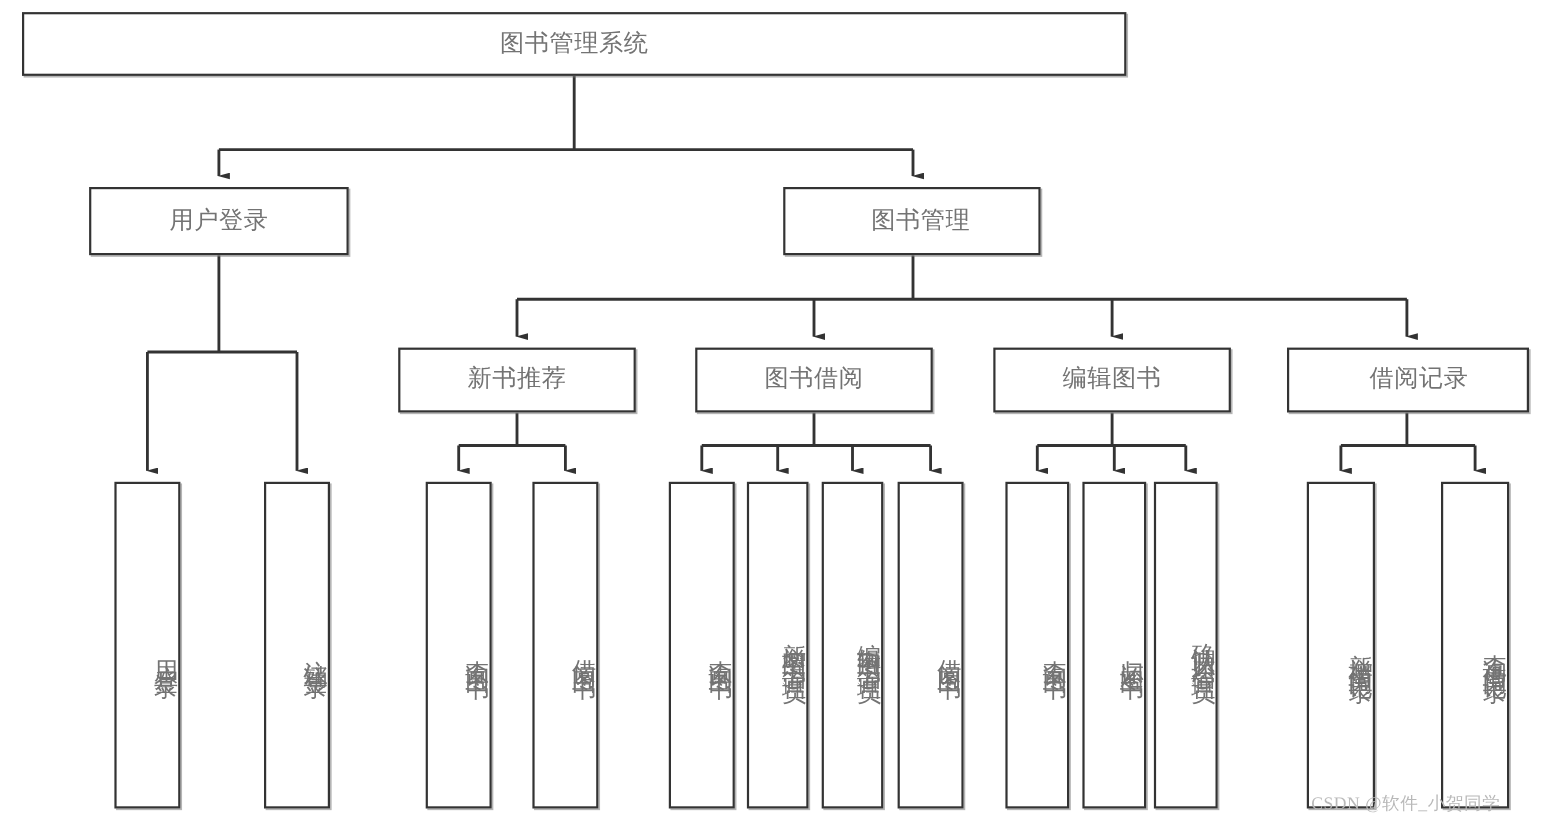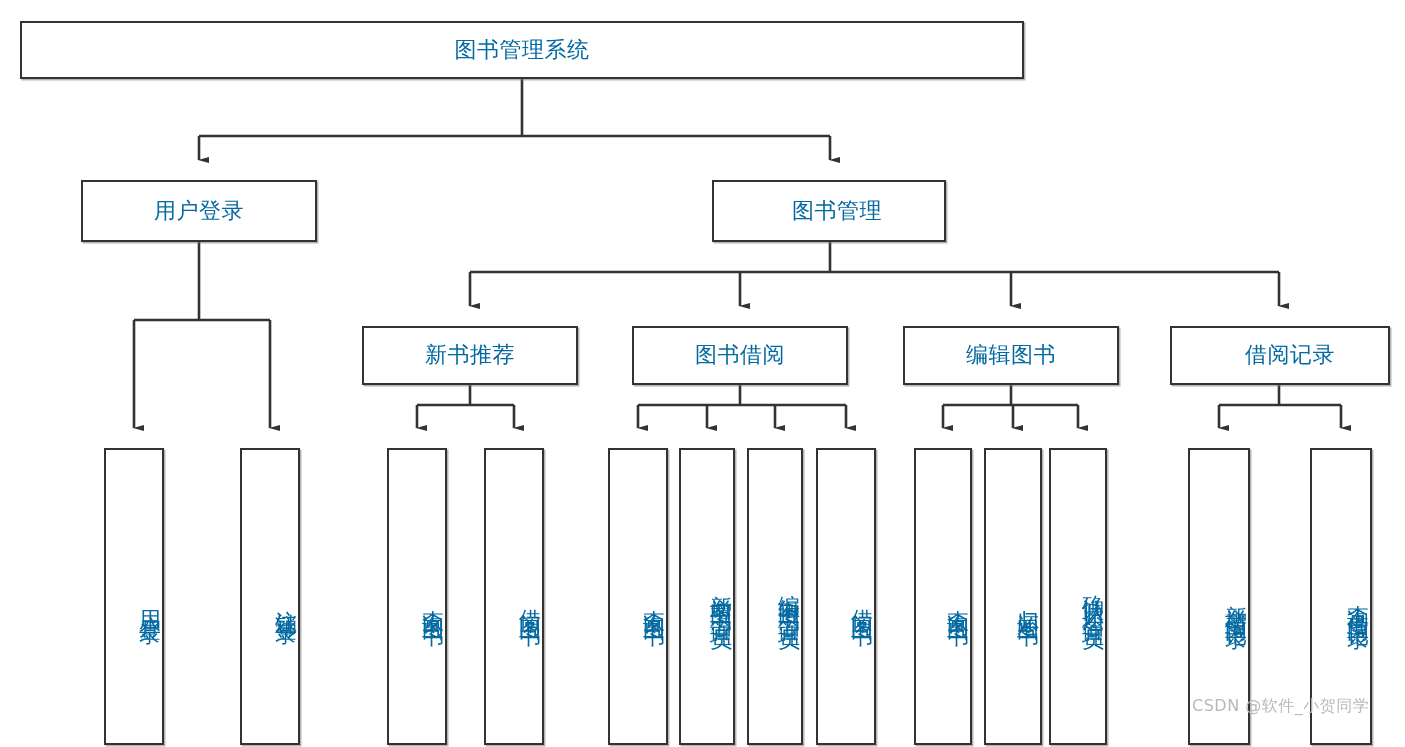--- a/index.html
+++ b/index.html
@@ -27,22 +27,21 @@
   }
   .node {
     position: absolute;
     box-sizing: border-box;
     background: #ffffff;
     border: 2px solid #333333;
     box-shadow: 1.5px 1.5px 0 0 rgba(120,120,120,0.55);
     display: flex;
     align-items: center;
     justify-content: center;
-    color: #0369a1;
-    margin-top: 10px;
+    color: #737373;
   }
   .node-h {
     font-size: 22px;
     line-height: 1.1;
     letter-spacing: 0.5px;
     white-space: nowrap;
   }
   .node-v {
     writing-mode: vertical-rl;
     text-orientation: upright;
@@ -138,15 +137,15 @@
   <div class="node node-v" style="left: 608px; top: 438px; width: 60px; height: 297px;">查询图书</div>
   <div class="node node-v tall" style="left: 679px; top: 438px; width: 56px; height: 297px;">新增图书（管理员）</div>
   <div class="node node-v tall" style="left: 747px; top: 438px; width: 56px; height: 297px;">编辑图书（管理员）</div>
   <div class="node node-v" style="left: 816px; top: 438px; width: 60px; height: 297px;">借阅图书</div>
   <div class="node node-v" style="left: 914px; top: 438px; width: 58px; height: 297px;">查询图书</div>
   <div class="node node-v" style="left: 984px; top: 438px; width: 58px; height: 297px;">归还图书</div>
   <div class="node node-v tall" style="left: 1049px; top: 438px; width: 58px; height: 297px;">确认归还（管理员）</div>
   <div class="node node-v" style="left: 1188px; top: 438px; width: 62px; height: 297px;">新增借阅记录</div>
   <div class="node node-v" style="left: 1310px; top: 438px; width: 62px; height: 297px;">查询借阅记录</div>
 
-  <div class="watermark" style="left: 1192px; top: 696px;">CSDN @软件_小贺同学</div>
+  <div class="watermark" style="left: 1192px; top: 720px; font-family: Liberation Serif, serif;">CSDN @软件_小贺同学</div>
 
 </div>
 
 </body></html>

